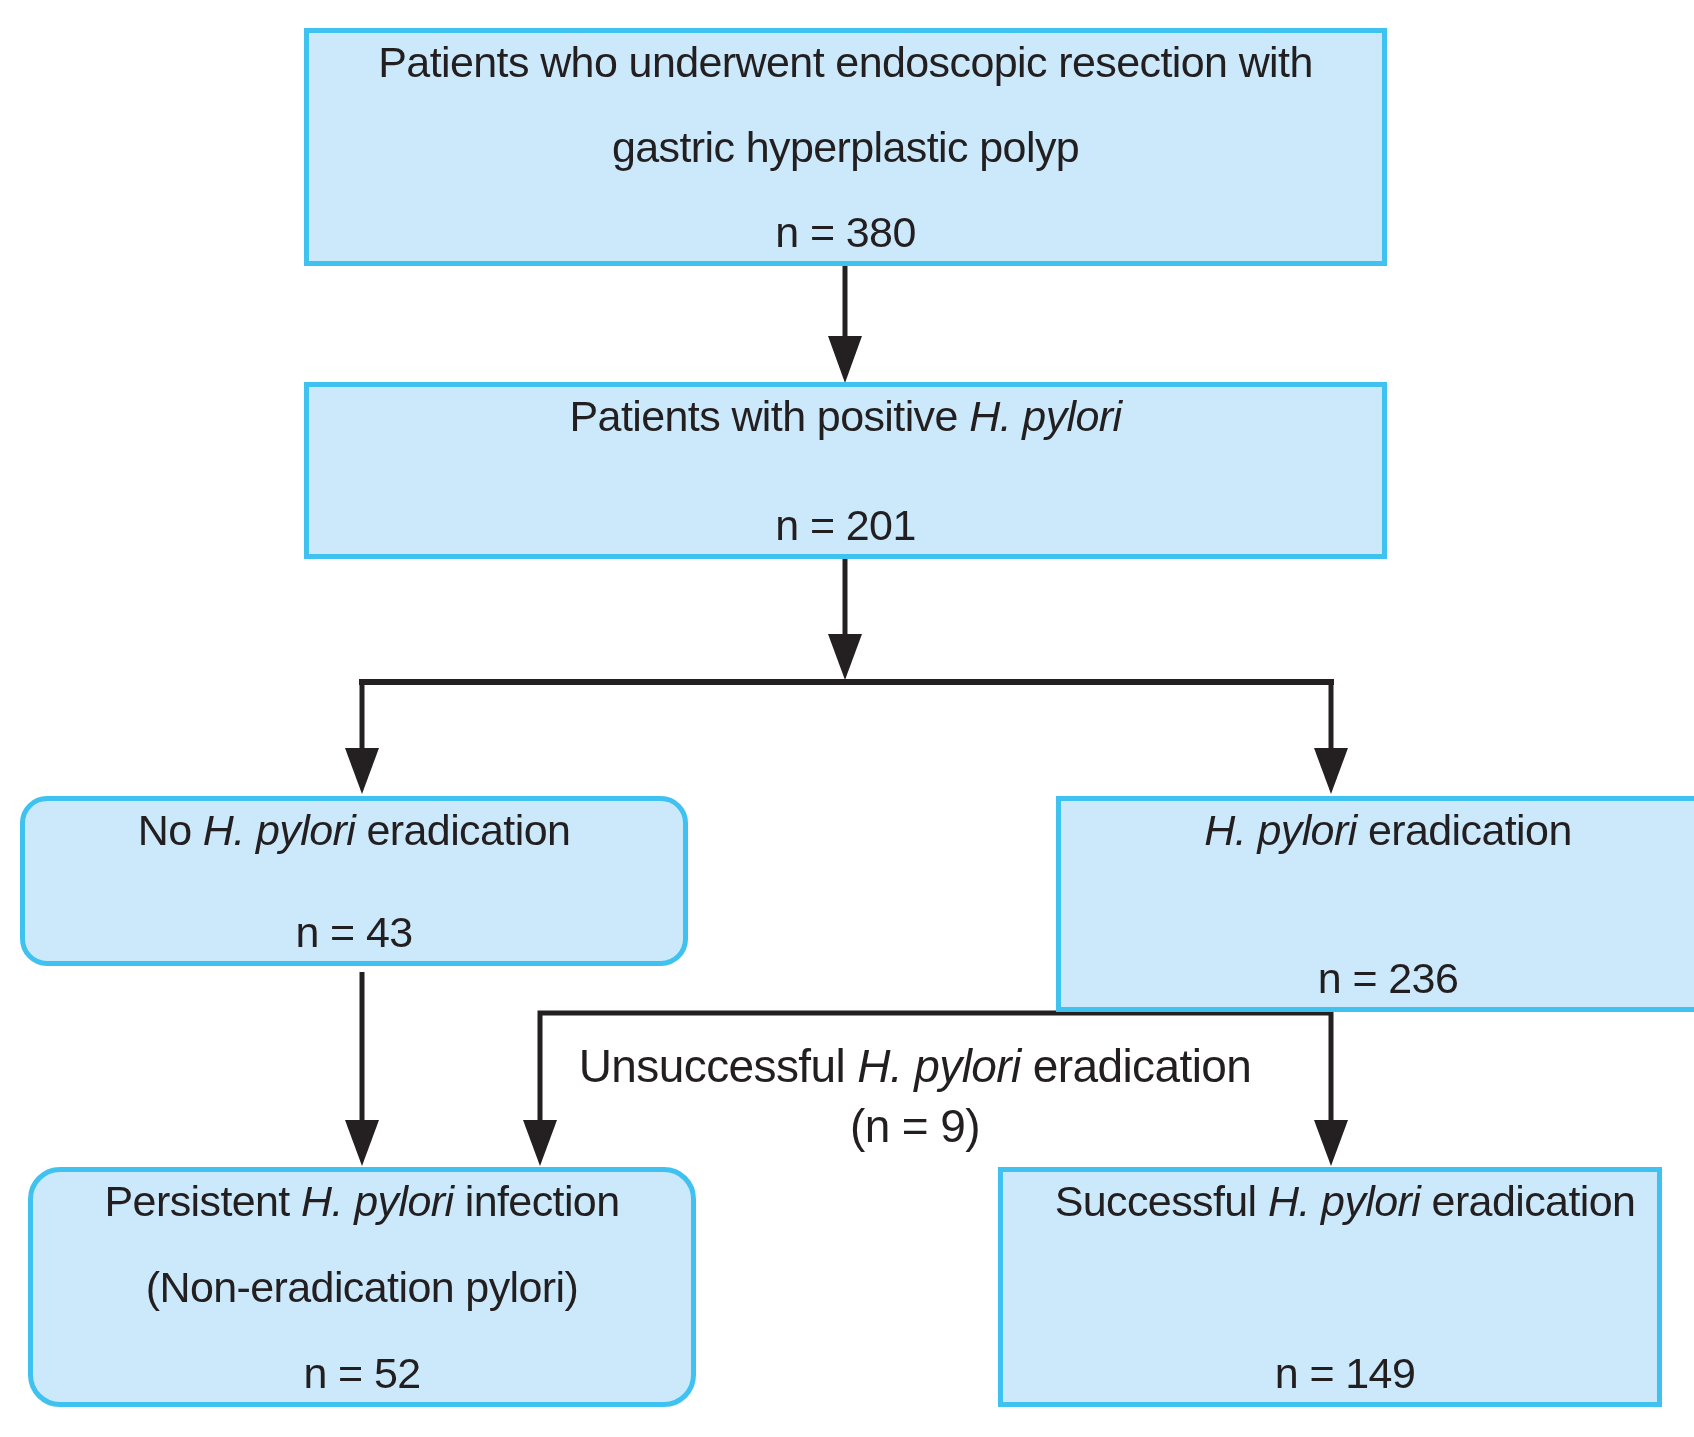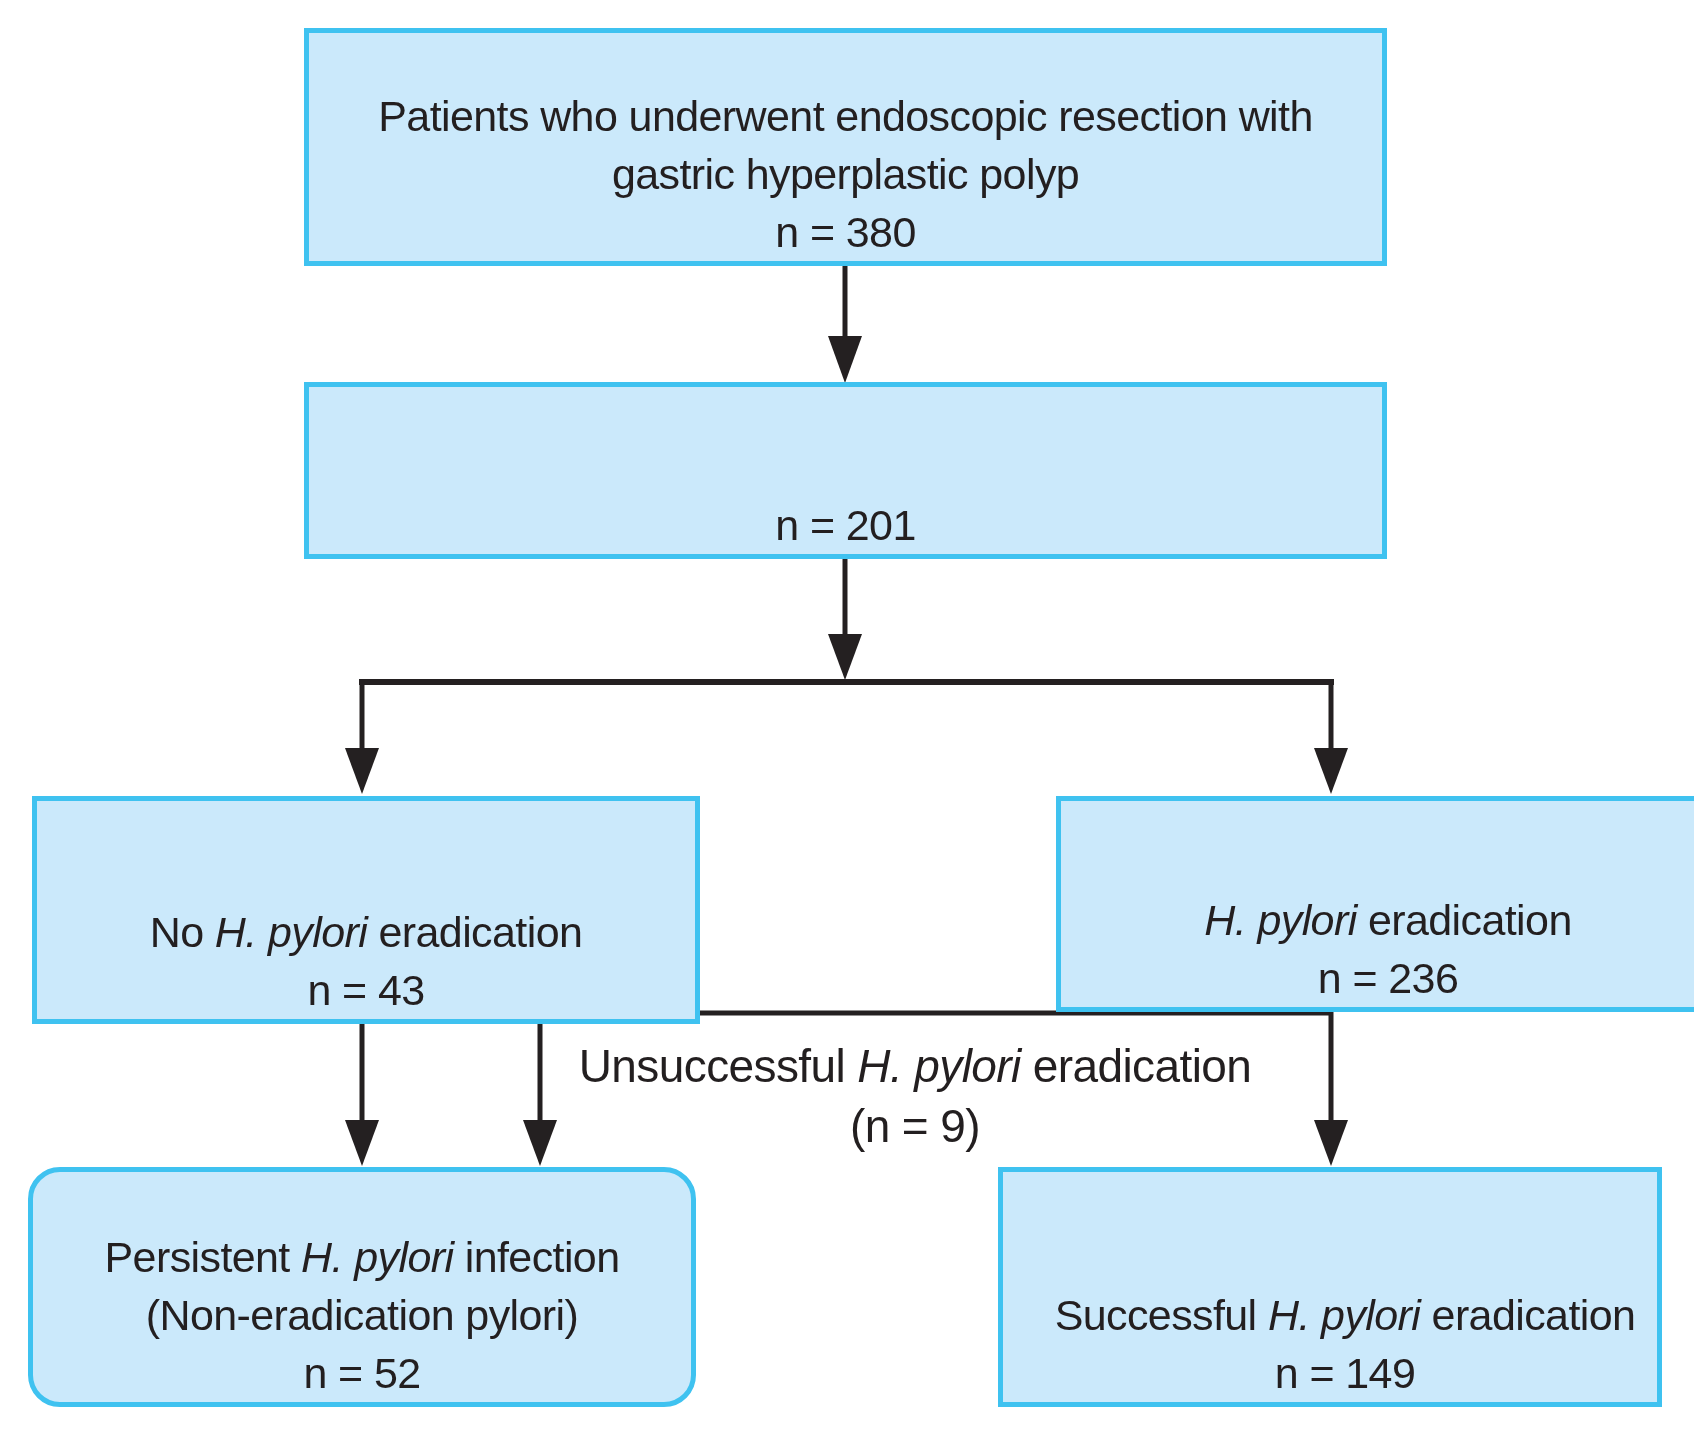--- a/index.html
+++ b/index.html
@@ -27,33 +27,33 @@
     width: 1694px; height: 1437px;
     color: var(--line-color);
   }
 
   .box {
     position: absolute;
     background: var(--box-fill);
     border: 5px solid var(--box-border);
     display: flex;
     flex-direction: column;
-    justify-content: flex-end;
+    justify-content: space-between;
     align-items: center;
     text-align: center;
     color: var(--text-color);
     font-size: 43px;
     line-height: 58px;
     letter-spacing: -0.6px;
   }
   .box div, .branch-label div { white-space: nowrap; }
 
   #box-resection  { left: 304px; top: 28px;   width: 1083px; height: 238px; }
   #box-positive   { left: 304px; top: 382px;  width: 1083px; height: 177px; }
-  #box-no-erad    { left: 32px;  top: 796px;  width: 668px;  height: 228px; }
+  #box-no-erad    { left: 20px;  top: 796px;  width: 668px;  height: 170px; border-radius: 27px; }
   #box-erad       { left: 1056px; top: 796px;  width: 664px;  height: 216px; }
   #box-persistent { left: 28px;  top: 1167px; width: 668px;  height: 240px; border-radius: 32px; }
   #box-successful { left: 998px; top: 1167px; width: 664px;  height: 240px; padding-left: 30px; }
 
   .branch-label {
     position: absolute;
     left: 515px; top: 1036px;
     width: 800px;
     text-align: center;
     color: var(--text-color);
@@ -95,20 +95,21 @@
     <polygon points="523,1120 557,1120 540,1166" fill="currentColor"></polygon>
   </svg>
 
   <div class="box" id="box-resection">
       <div><span>Patients who underwent endoscopic resection with</span></div>
       <div><span>gastric hyperplastic polyp</span></div>
       <div><span>n = 380</span></div>
     </div>
 
   <div class="box" id="box-positive">
+      <div><span>Patients with positive </span><i>H. pylori</i></div>
       <div><span>n = 201</span></div>
     </div>
 
   <div class="box" id="box-no-erad">
       <div><span>No </span><i>H. pylori</i><span> eradication</span></div>
       <div><span>n = 43</span></div>
     </div>
 
   <div class="box" id="box-erad">
       <div><i>H. pylori</i><span> eradication</span></div>

